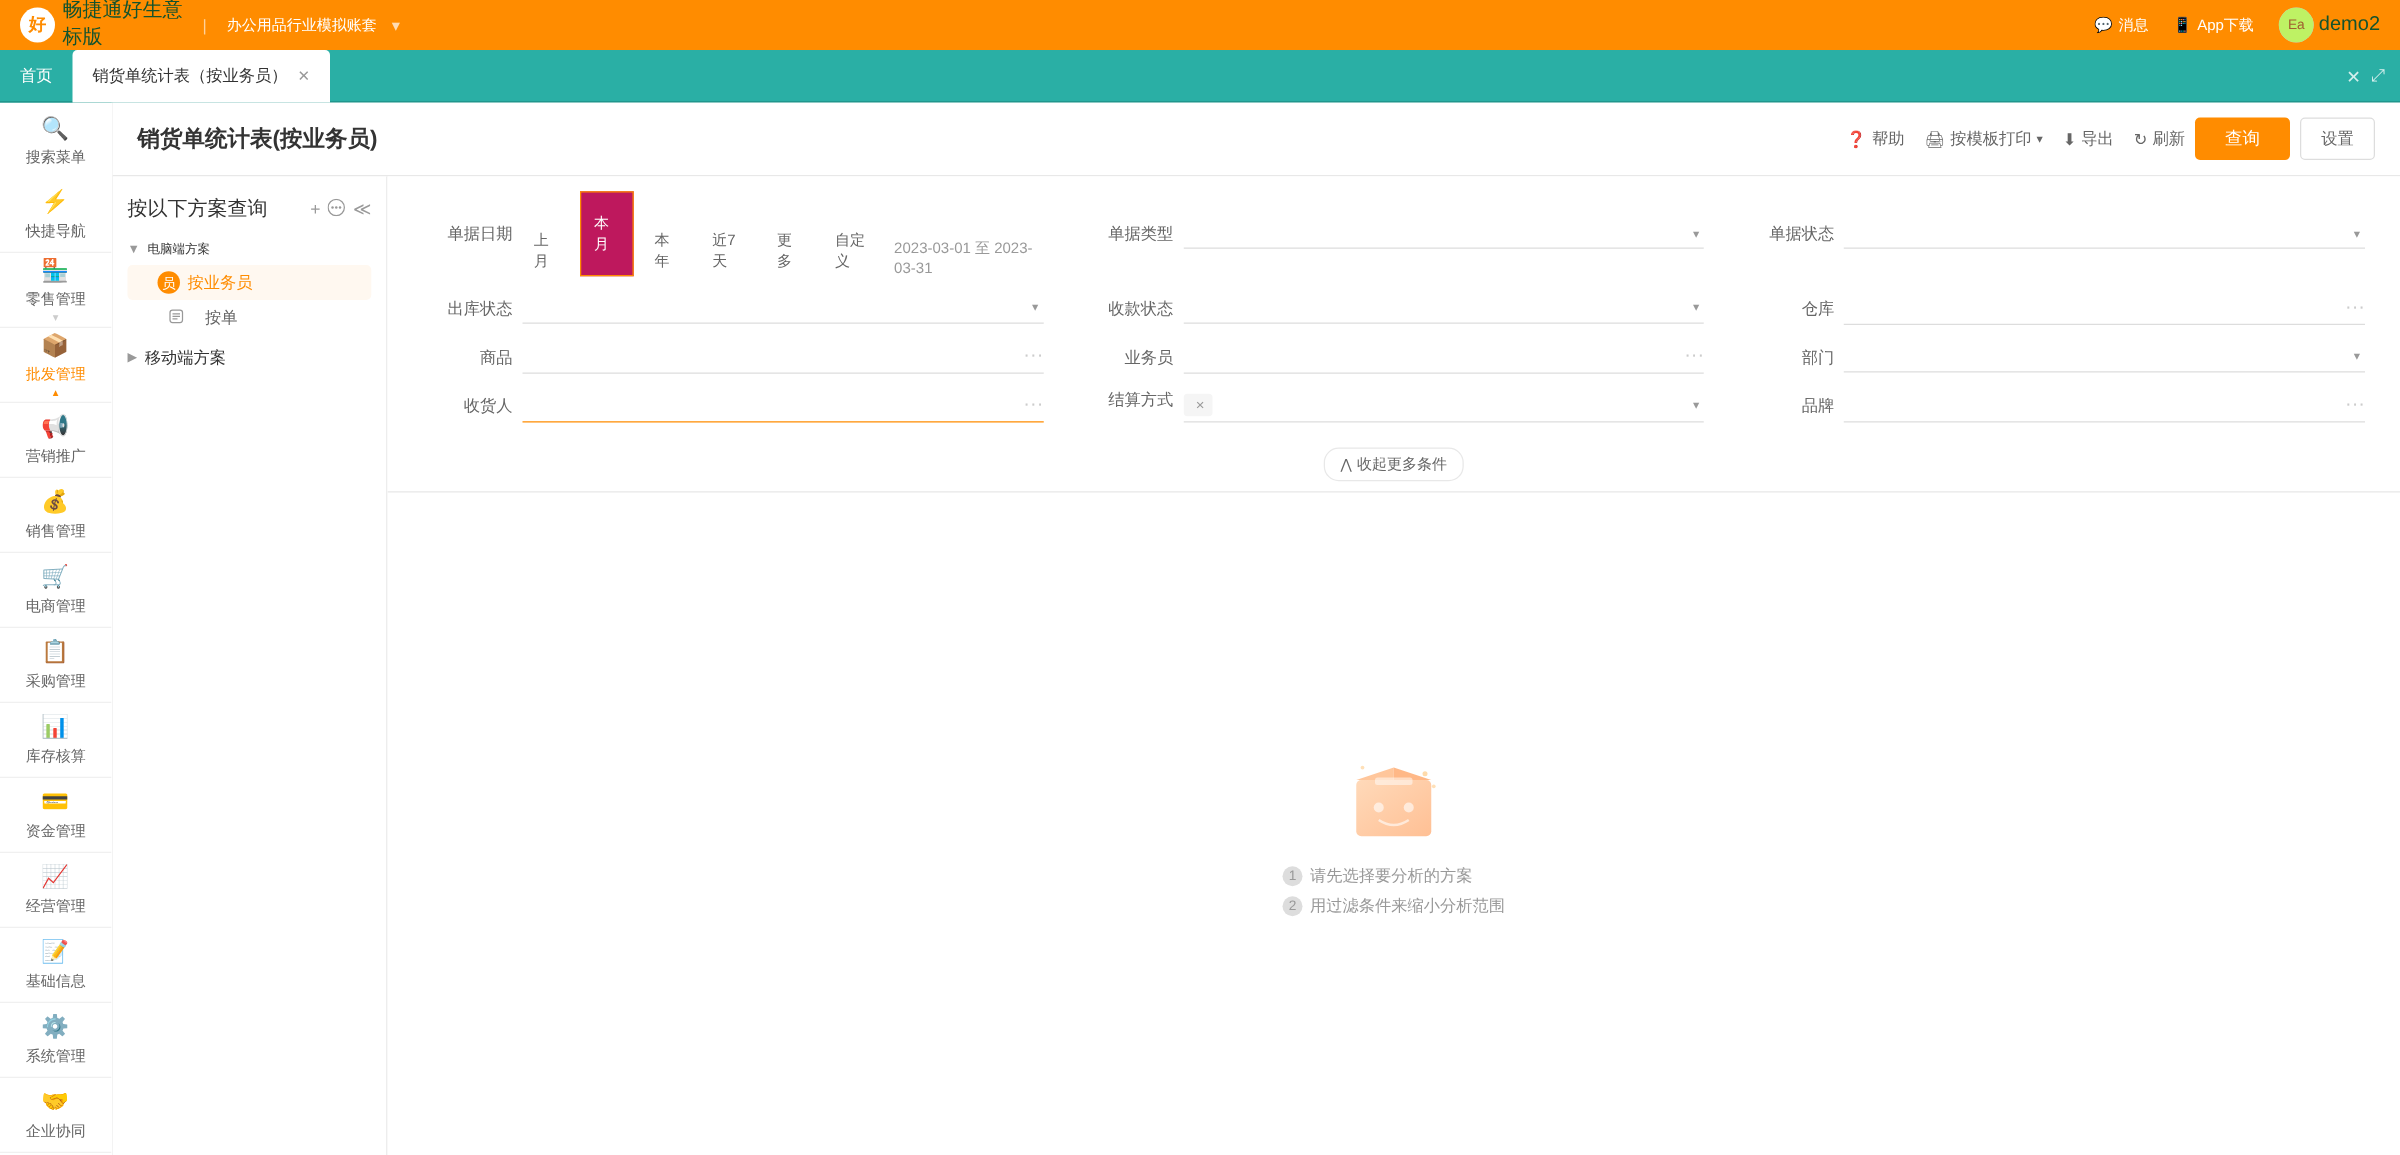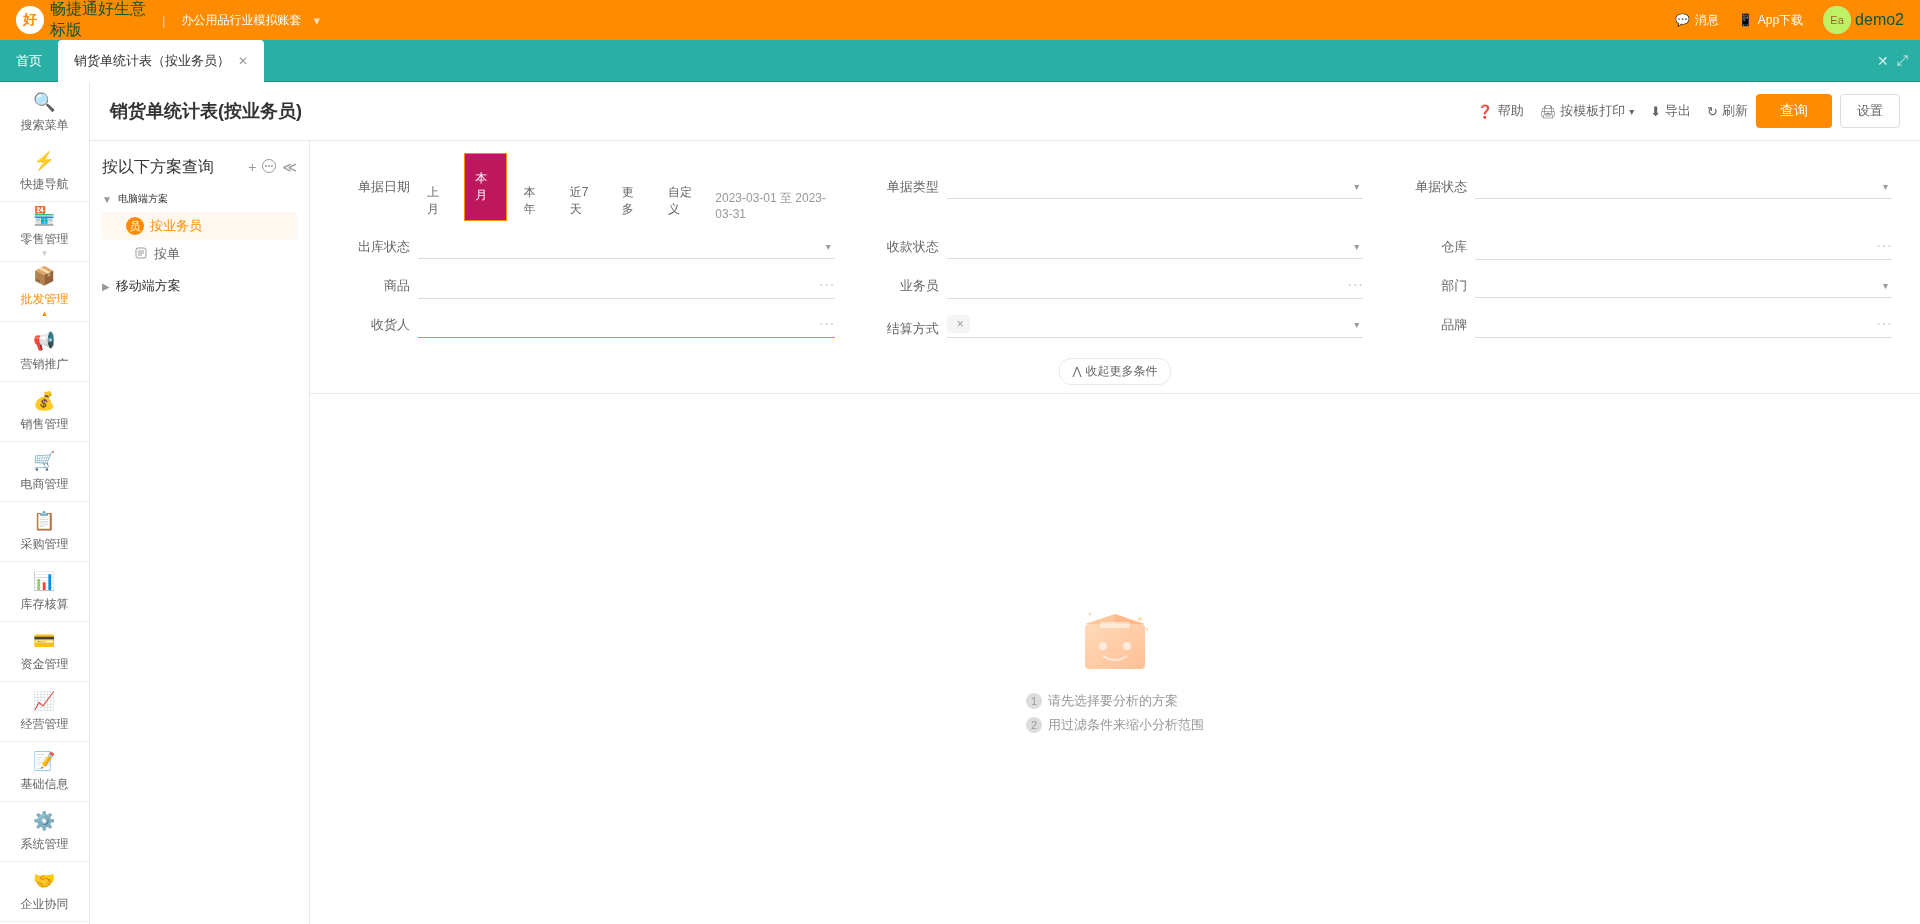--- a/index.html
+++ b/index.html
@@ -74,21 +74,21 @@
     .left-panel-title { font-size: 16px; color: #333; }
     .left-panel-actions { display: flex; gap: 6px; }
     .panel-action-icon { color: #999; cursor: pointer; font-size: 14px; }
     .scheme-group { padding: 0 12px; }
     .scheme-group-item { display: flex; align-items: center; gap: 6px; padding: 6px 0; cursor: pointer; }
     .scheme-group-label { font-size: 10px; color: #333; }
     .scheme-item { display: flex; align-items: center; gap: 6px; padding: 5px 8px 5px 24px; cursor: pointer; border-radius: 4px; }
     .scheme-item.active { background: #fff8f0; }
     .scheme-item-icon { width: 18px; height: 18px; border-radius: 50%; background: #ff8c00; display: flex; align-items: center; justify-content: center; color: #fff; font-size: 11px; flex-shrink: 0; }
     .scheme-item-label { font-size: 13px; color: #ff8c00; }
-    .scheme-sub-item { display: flex; align-items: center; gap: 6px; padding: 5px 8px 5px 32px; cursor: pointer; }
+    .scheme-sub-item { display: flex; align-items: center; gap: 16px; padding: 5px 8px 5px 32px; cursor: pointer; }
     .scheme-sub-label { font-size: 13px; color: #666; }
     .scheme-sub-icon { color: #999; font-size: 12px; }
     .mobile-scheme { padding: 4px 12px; }
     .mobile-scheme-item { display: flex; align-items: center; gap: 6px; padding: 5px 0; cursor: pointer; }
     .mobile-toggle { color: #999; font-size: 10px; }
     .mobile-label { font-size: 13px; color: #333; }
 
     
     .right-content { flex: 1; display: flex; flex-direction: column; overflow: hidden; background: #fff; }
 
@@ -398,21 +398,21 @@
             </div>
 
             <div class="filter-row">
               <div style="display:flex;align-items:center;flex:1;padding:0 8px;">
                 <span class="filter-label">收货人</span>
                 <div class="filter-input-wrapper" style="flex:1;">
                   <input class="filter-input" type="text" style="">
                   <span class="filter-dots">···</span>
                 </div>
               </div>
-              <div style="display:flex;align-items:flex-end;flex:1;padding:0 8px;">
+              <div style="display:flex;align-items:flex-start;flex:1;padding:0 8px;">
                 <span class="filter-label">结算方式</span>
                 <div class="filter-select-wrapper" style="flex:1;position:relative;display:flex;align-items:center;border-bottom:1px solid #ddd;padding:4px 0;">
                   <div style="display:flex;align-items:center;background:#f5f5f5;border-radius:3px;padding:2px 6px;gap:4px;">
                     <span style="font-size:12px;color:#666;"></span>
                     <span style="cursor:pointer;color:#999;font-size:12px;">×</span>
                   </div>
                   <span class="select-arrow" style="right:4px;">▾</span>
                 </div>
               </div>
               <div style="display:flex;align-items:center;flex:1;padding:0 8px;">

